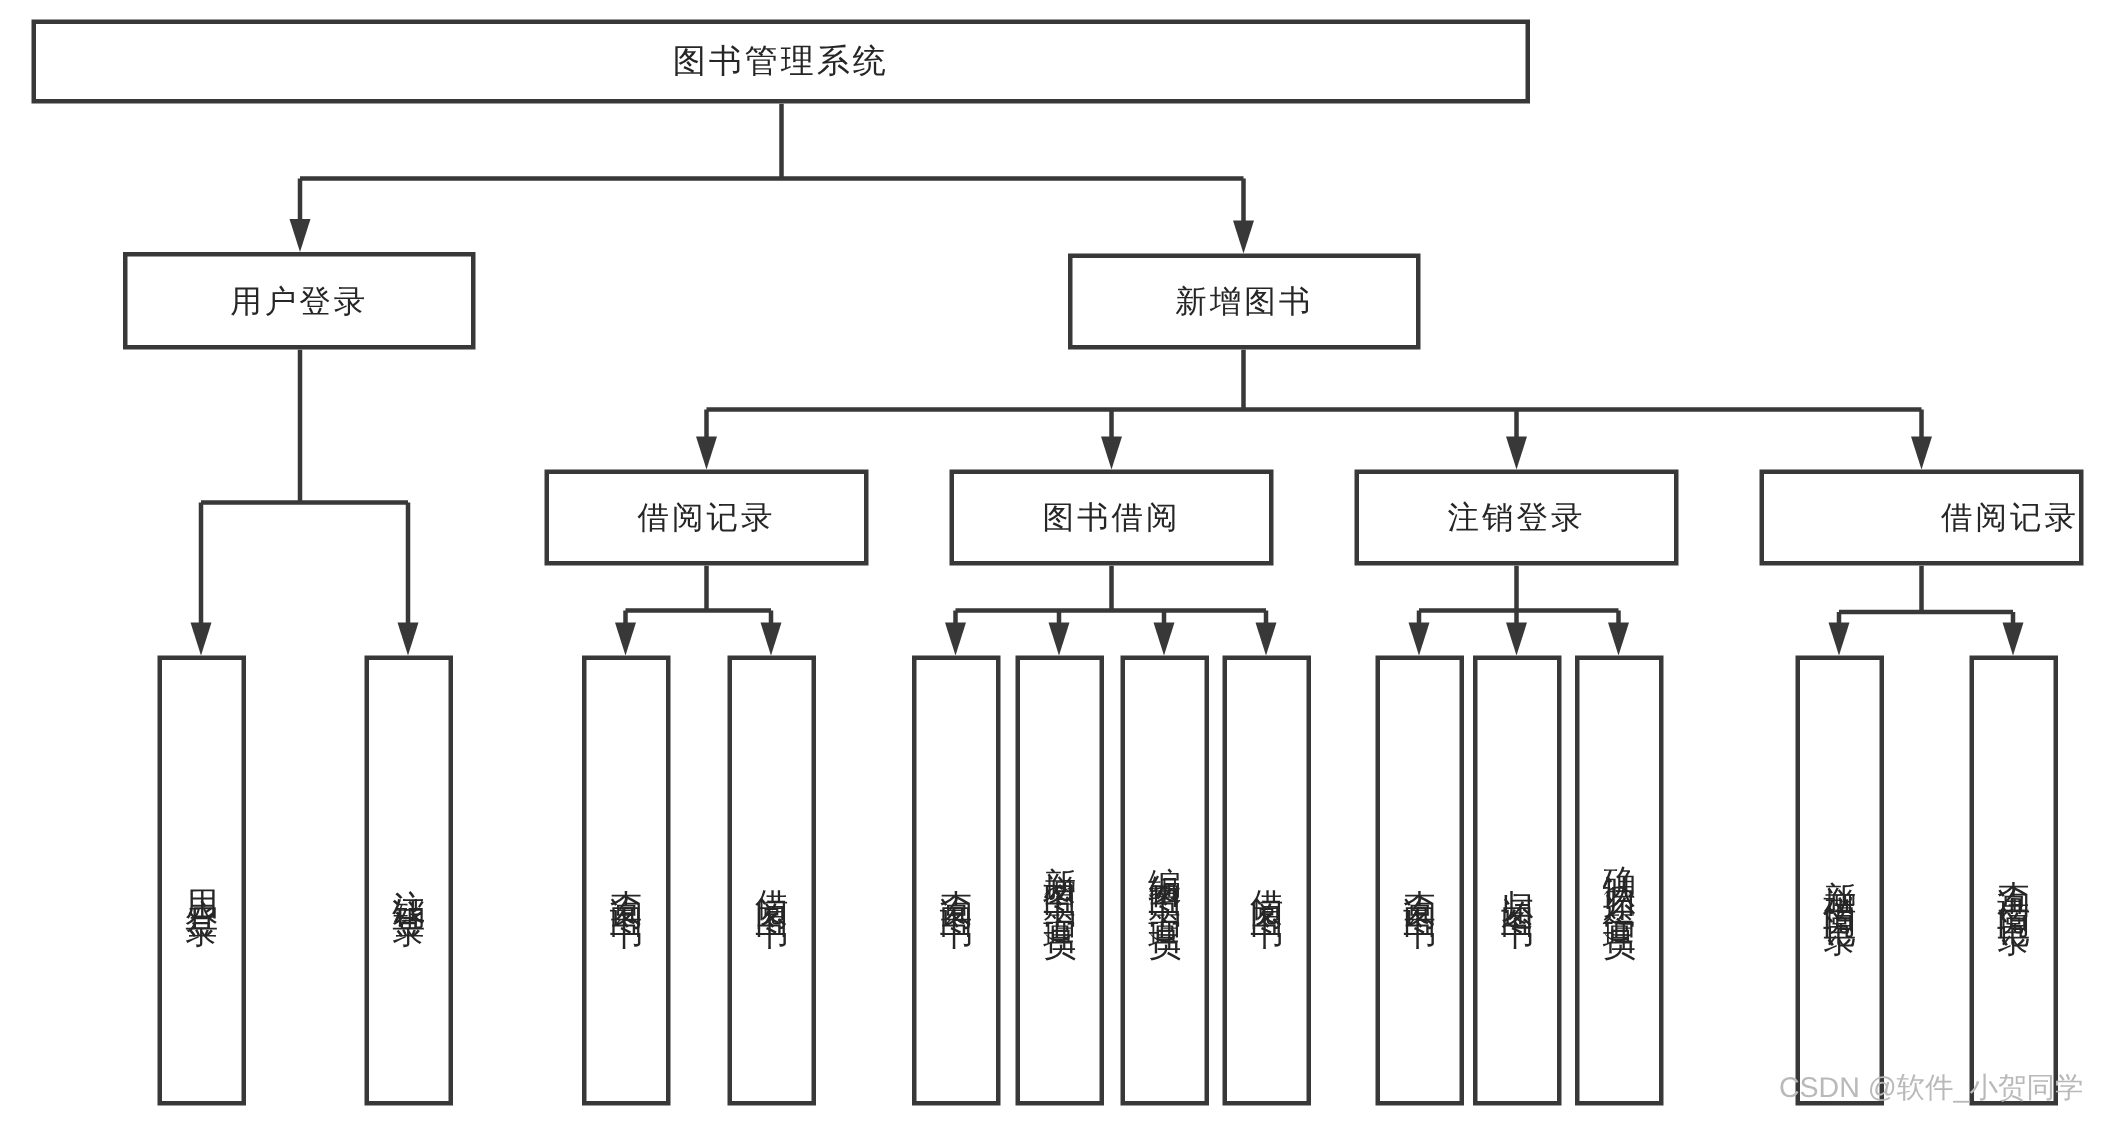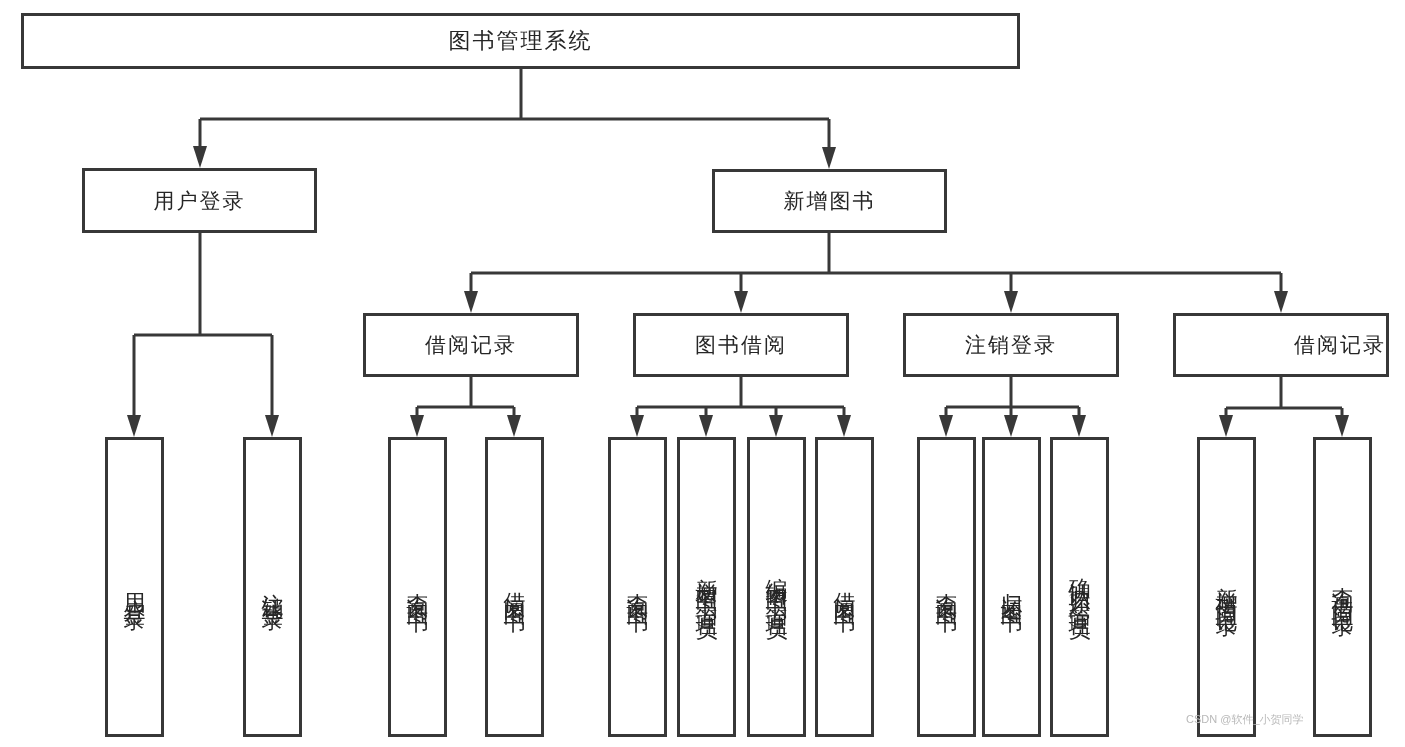--- a/index.html
+++ b/index.html
@@ -67,21 +67,21 @@
   .lf-9  { left: 917px; }
   .lf-10 { left: 982px; }
   .lf-11 { left: 1050px; }
   .lf-12 { left: 1197px; }
   .lf-13 { left: 1313px; }
   .watermark {
     position: absolute;
     left: 1186px;
     top: 712px;
     z-index: 10;
-    font-size: 11px;
+    font-size: 19px;
     color: #b9b9b9;
     white-space: nowrap;
   }
   .wire { stroke: #383838; stroke-width: 3; fill: none; }
   .head { fill: #383838; stroke: none; }
 </style>
 </head>
 <body>
 
 <div class="canvas">

